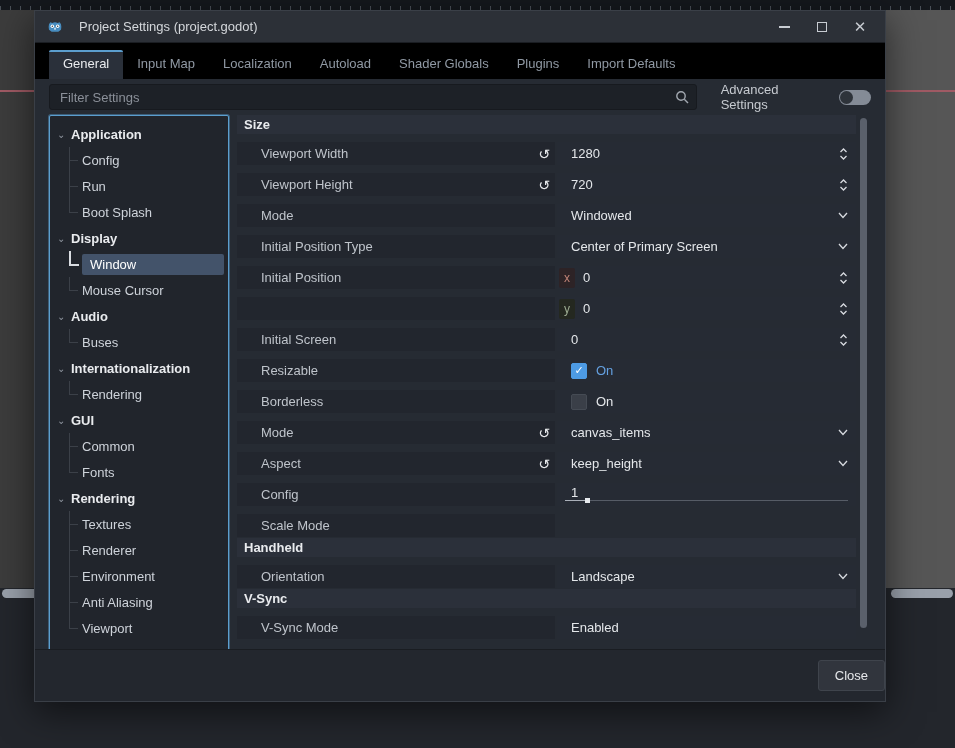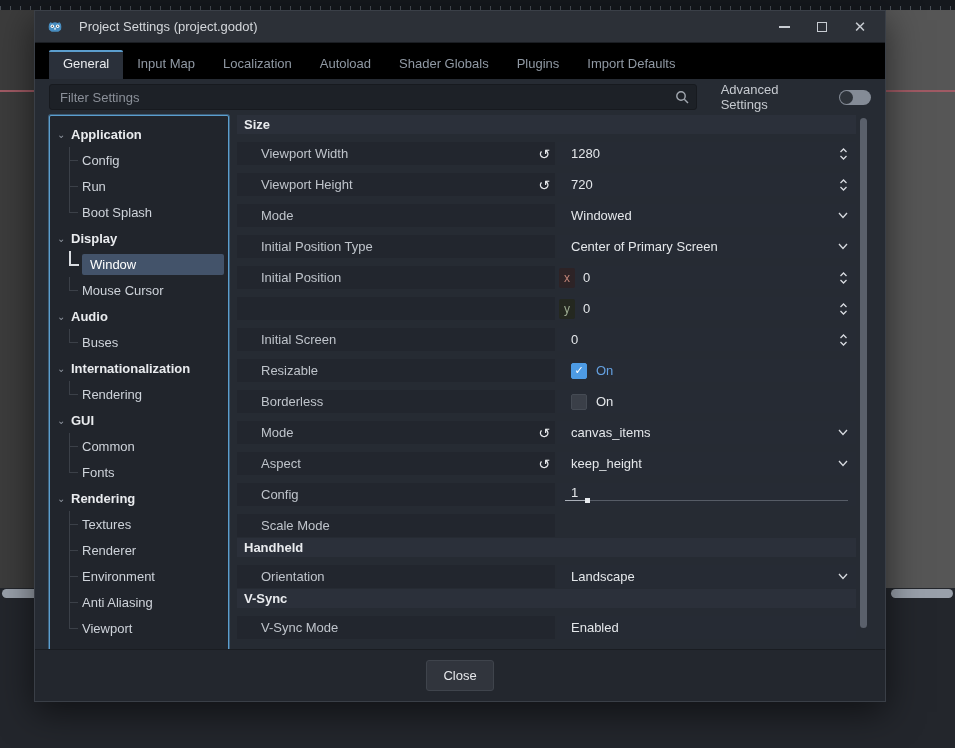--- a/index.html
+++ b/index.html
@@ -94,21 +94,21 @@
   .ay { background:#242820; color:#9cab91; }
   .slider-cell { position:relative; padding-left:12px; align-items:flex-start; }
   .slider-val { margin-top:2px; }
   .slider-track { position:absolute; left:8px; right:8px; bottom:5px; height:1px; background:#565c66; }
   .slider-fill { position:absolute; left:0; top:0; width:22px; height:1px; background:#aab0b9; }
   .slider-handle { position:absolute; left:20px; top:-2px; width:5px; height:5px; background:#e7eaee; }
   .vscroll { position:absolute; right:6px; top:3px; width:7px; height:510px; background:#5a606b;
     border-radius:4px; }
 
   .footer { position:absolute; left:0; bottom:0; right:0; height:52px; background:#23272e;
-    border-top:1px solid #1a1d22; display:flex; align-items:center; justify-content:center; }
+    border-top:1px solid #1a1d22; display:flex; align-items:center; justify-content:flex-end; }
   .close-btn { padding:7px 16px; background:#31353d; border:1px solid #3f444c; border-radius:3px;
     color:#e6e8eb; font:inherit; }
 
   svg { display:block; }
 </style>
 </head>
 <body>
 
 <div id="backdrop">
   <div class="abs ruler">

